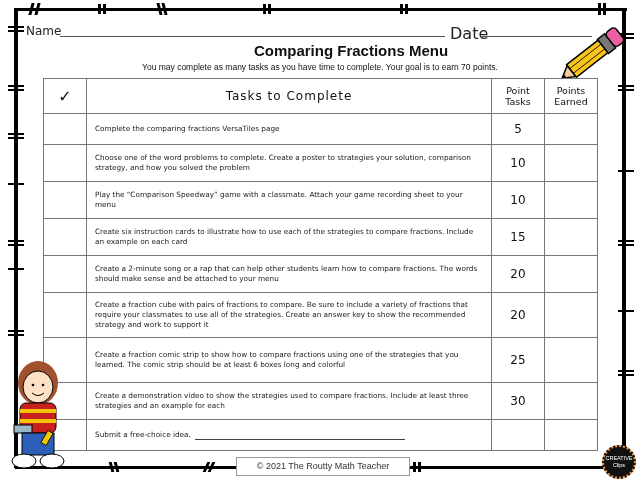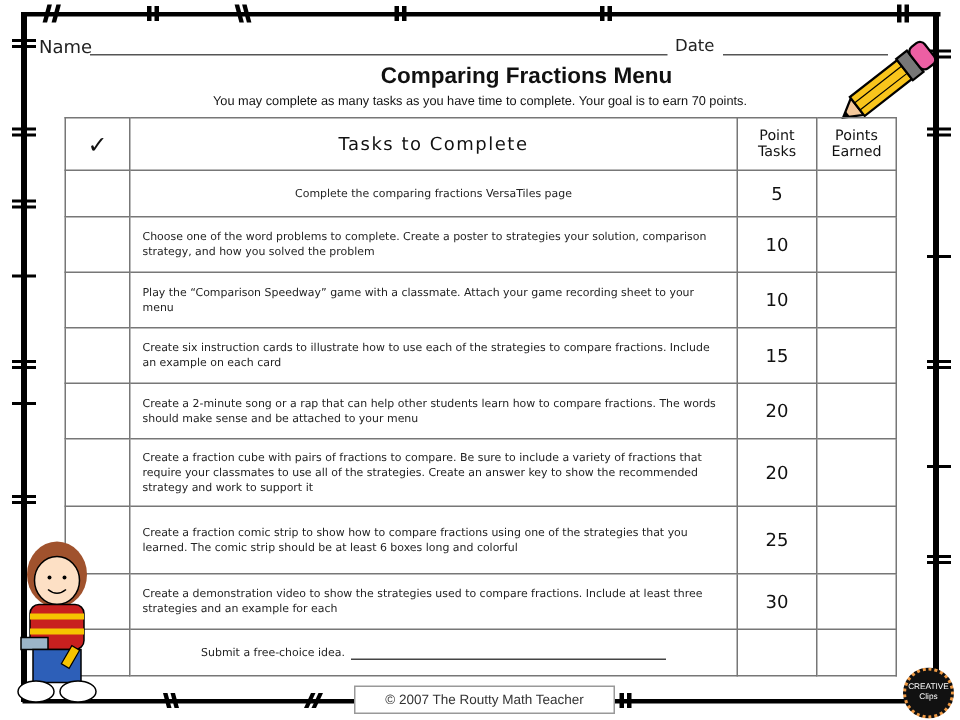--- a/index.html
+++ b/index.html
@@ -5,32 +5,32 @@
   html, body { margin:0; padding:0; }
   body { width:640px; height:480px; background:#ffffff; position:relative; overflow:hidden;
          font-family: "DejaVu Sans", sans-serif; color:#111; }
   .frame-top { position:absolute; left:15px; top:8px; width:612px; height:3px; background:#000; }
   .frame-left { position:absolute; left:14px; top:8px; width:4px; height:460px; background:#000; }
   .frame-right { position:absolute; left:622px; top:8px; width:4px; height:452px; background:#000; }
   .frame-bottom { position:absolute; left:15px; top:466px; width:612px; height:3px; background:#000; }
   .tick { position:absolute; background:#000; }
   .name-row { position:absolute; top:24px; left:26px; font-size:12px; color:#222; }
   .name-line { position:absolute; top:36px; left:60px; width:385px; height:1px; background:#555; }
-  .date-label { position:absolute; top:24px; left:450px; font-size:11px; color:#222; }
+  .date-label { position:absolute; top:24px; left:450px; font-size:16px; color:#222; }
   .date-line { position:absolute; top:36px; left:482px; width:110px; height:1px; background:#555; }
   .title { position:absolute; top:42px; left:0; width:640px; text-align:center; font-size:15px; font-weight:bold; font-family:"Liberation Sans", sans-serif;padding-left:31px; }
   .subtitle { position:absolute; top:62px; left:0; width:640px; text-align:center; font-size:8.5px; font-family:"Liberation Sans", sans-serif; }
   table.menu { position:absolute; left:43px; top:78px; width:555px; border-collapse:collapse; font-family:"DejaVu Sans", sans-serif; }
   table.menu td, table.menu th { border:1px solid #777; padding:0; font-weight:normal; }
   th.check { width:42px; font-size:16px; height:34px; }
   th.tasks { font-size:12px; letter-spacing:1px; }
   th.pv, th.pe { width:52px; font-size:9.5px; line-height:11px; }
   td.task { font-size:7.3px; line-height:10px; padding:3px 8px !important; color:#222; }
   td.val { text-align:center; font-size:12px; }
-  tr.r1 td { height:24px;text-align:center; }
+  tr.r1 td { height:24px; }
   tr.r2 td { height:30px; }
   tr.r3 td { height:38px; }
   .free-line { display:inline-block; width:210px; border-bottom:1px solid #444; height:8px; vertical-align:bottom; margin-left:4px; }
   .copyright { position:absolute; left:236px; top:457px; width:172px; height:17px; background:#fff; border:1px solid #999;
                font-size:9px; text-align:center; line-height:17px; font-family:"Liberation Sans", sans-serif; color:#333; }
   .pencil { position:absolute; left:552px; top:20px; width:80px; height:70px; }
   .kid { position:absolute; left:4px; top:355px; width:70px; height:120px; }
   .badge { position:absolute; left:602px; top:445px; width:34px; height:34px; border-radius:50%; background:#111;
            border:2px dotted #e94; color:#fff; font-size:5.5px; text-align:center; line-height:7px; box-sizing:border-box; padding-top:8px; font-family:"Liberation Sans", sans-serif; }
 </style>
@@ -177,14 +177,14 @@
   <rect x="16" y="48" width="36" height="30" rx="6" fill="#c8201f" stroke="#000" stroke-width="1"></rect>
   <rect x="16" y="54" width="36" height="4" fill="#f6c400"></rect>
   <rect x="16" y="64" width="36" height="4" fill="#f6c400"></rect>
   <rect x="10" y="70" width="18" height="8" fill="#9bb5c8" stroke="#000" stroke-width="1"></rect>
   <rect x="18" y="78" width="32" height="22" fill="#2d5fb8" stroke="#000" stroke-width="1"></rect>
   <rect x="40" y="76" width="6" height="14" fill="#f6c400" stroke="#000" stroke-width="0.8" transform="rotate(30 43 83)"></rect>
   <ellipse cx="20" cy="106" rx="12" ry="7" fill="#fff" stroke="#000" stroke-width="1"></ellipse>
   <ellipse cx="48" cy="106" rx="12" ry="7" fill="#fff" stroke="#000" stroke-width="1"></ellipse>
 </svg>
 
-<div class="copyright">© 2007 The Routty Math Teacher</div>
+<div class="copyright">© 2021 The Routty Math Teacher</div>
 <div class="badge">CREATIVE Clips</div>
 
 </body></html>

